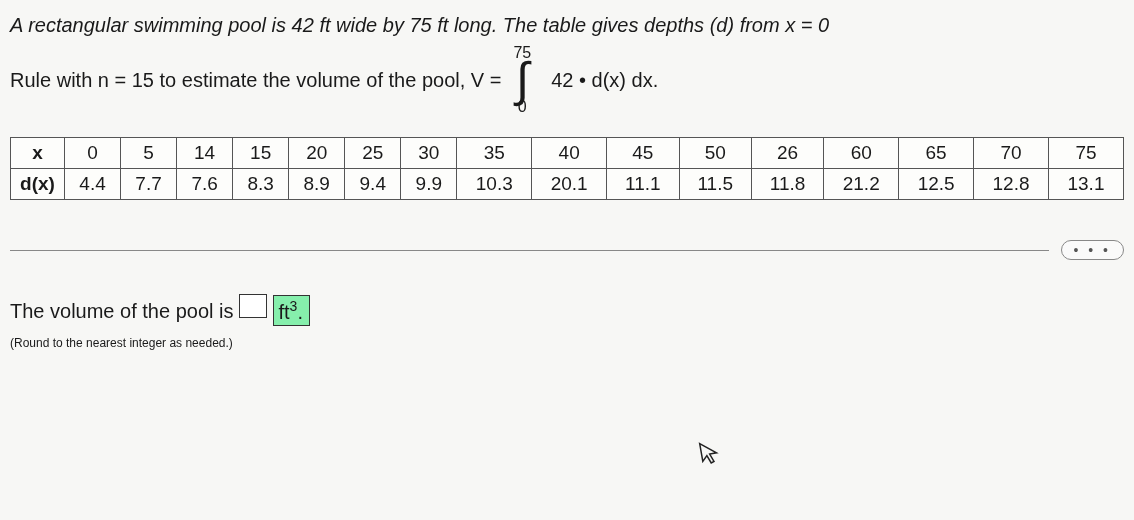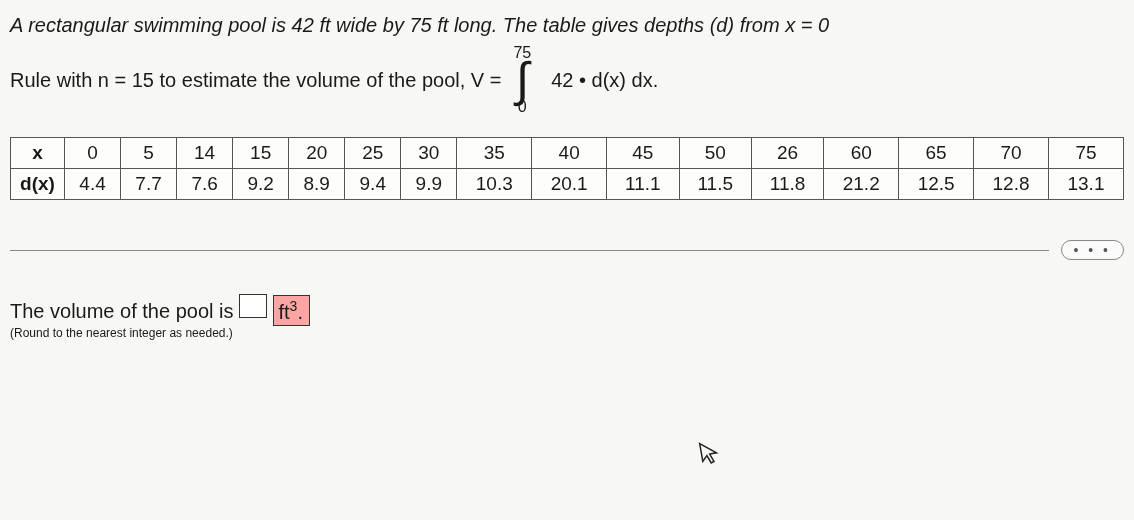--- a/index.html
+++ b/index.html
@@ -65,34 +65,34 @@
       font-size:14px;
       letter-spacing:3px;
       background:#fafafa;
       color:#555;
       margin-left:12px;
     }
     .answer-line {
       display:flex;
       align-items:baseline;
       gap:6px;
-      margin-bottom:0;
+      margin-bottom:10px;
     }
     .answer-box {
       display:inline-block;
       width:28px;
       height:24px;
       border:1px solid #333;
       background:#fff;
       vertical-align:middle;
     }
     .unit-box {
       border:1px solid #333;
       padding:2px 6px 2px 4px;
-      background:#fca5a5;
+      background:#86efac;
     }
     .sup { font-size:0.7em; vertical-align:super; }
     .round-note { font-size:12px; }
     .cursor {
       position:absolute;
       left:700px;
       top:440px;
       font-size:24px;
       color:#222;
       transform:rotate(-10deg);
@@ -132,21 +132,21 @@
     <td>60</td>
     <td>65</td>
     <td>70</td>
     <td>75</td>
   </tr>
   <tr>
     <td class="rowlabel">d(x)</td>
     <td>4.4</td>
     <td>7.7</td>
     <td>7.6</td>
-    <td>9.2</td>
+    <td>8.3</td>
     <td>8.9</td>
     <td>9.4</td>
     <td>9.9</td>
     <td>10.3</td>
     <td>20.1</td>
     <td>11.1</td>
     <td>11.5</td>
     <td>11.8</td>
     <td>21.2</td>
     <td>12.5</td>

